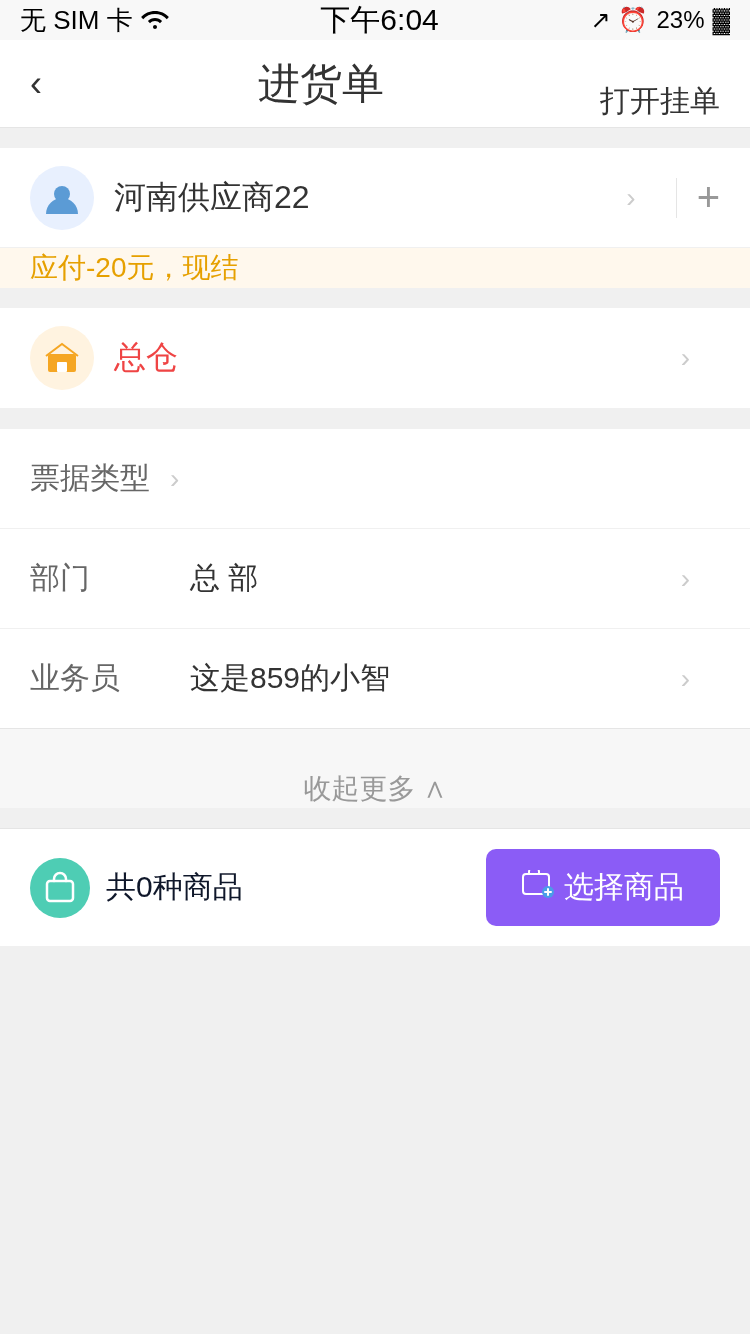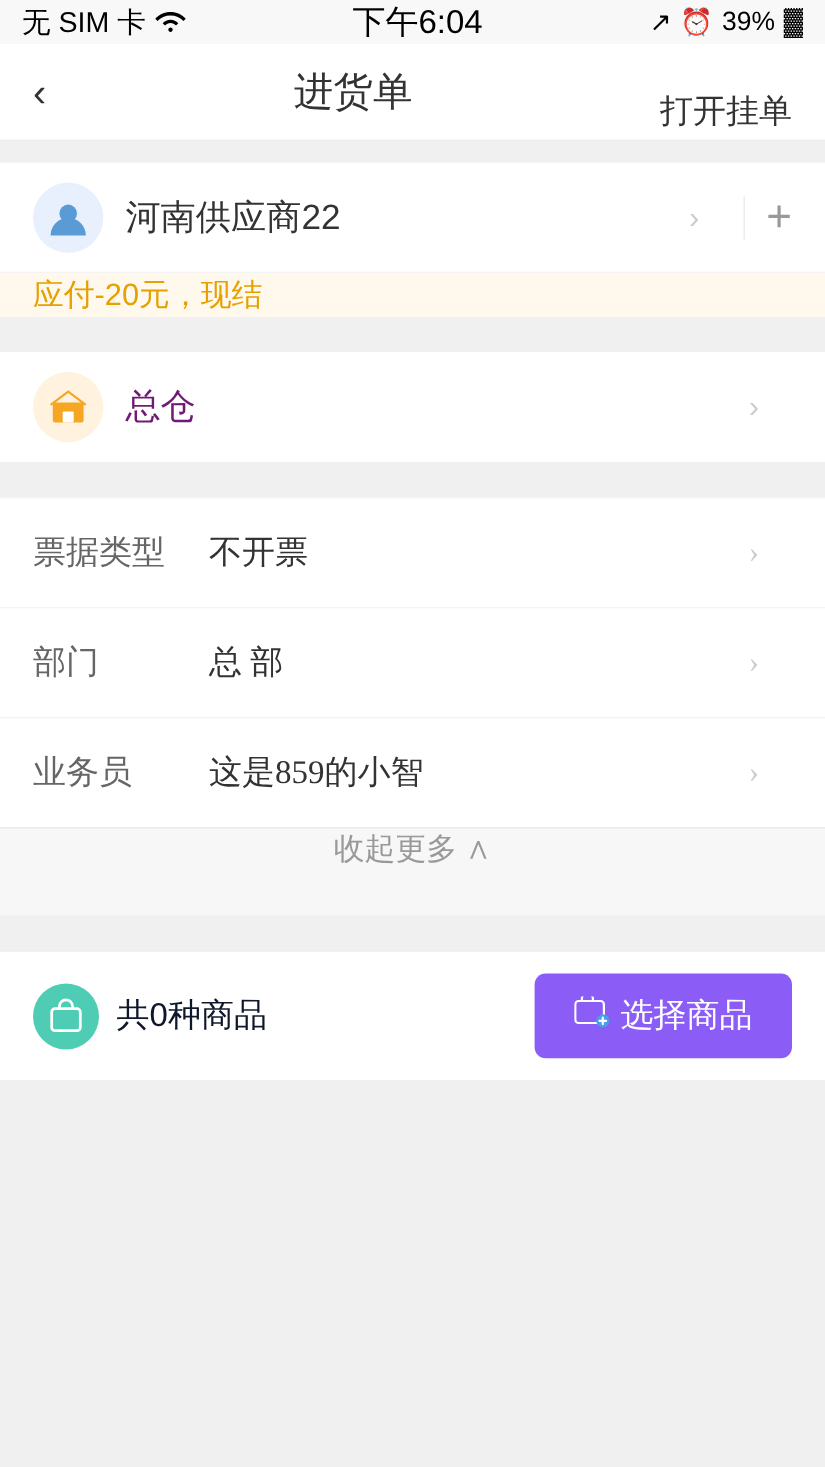--- a/index.html
+++ b/index.html
@@ -54,41 +54,41 @@
       justify-content: space-between;
       padding: 0 30px;
       border-bottom: 1px solid #e5e5e5;
     }
     .nav-back {
       font-size: 36px;
       color: #333;
       cursor: pointer;
     }
     .nav-title {
-      font-size: 36px;
+      font-size: 42px;
       font-weight: 500;
       color: #333;
     }
     .nav-action {
       font-size: 30px;
       color: #333;
       cursor: pointer;
       margin-top: 36px;
     }
 
     
     .section-divider {
       height: 20px;
       background: #f0f0f0;
     }
 
     
     .card-section {
       background: #fff;
-      margin-bottom: 12px;
+      margin-bottom: 0;
     }
 
     
     .supplier-row {
       display: flex;
       align-items: center;
       padding: 0 30px;
       height: 100px;
       border-bottom: 1px solid #f0f0f0;
     }
@@ -152,33 +152,32 @@
       background: #fff3e0;
       display: flex;
       align-items: center;
       justify-content: center;
       margin-right: 20px;
       flex-shrink: 0;
     }
     .warehouse-name {
       flex: 1;
       font-size: 32px;
-      color: #701a75;
+      color: #ef4444;
       font-family: Liberation Mono, monospace;
     }
 
     
     .form-row {
       display: flex;
       align-items: center;
       padding: 0 30px;
       height: 100px;
       background: #fff;
       border-top: 1px solid #f0f0f0;
-      font-family: Liberation Serif, serif;
     }
     .form-label {
       font-size: 30px;
       color: #666;
       width: 140px;
       flex-shrink: 0;
     }
     .form-value {
       flex: 1;
       font-size: 30px;
@@ -187,21 +186,21 @@
     }
     .form-value.placeholder {
       color: #ccc;
     }
 
     
     .collapse-row {
       background: #f7f7f7;
       height: 80px;
       display: flex;
-      align-items: flex-start;
+      align-items: flex-end;
       justify-content: center;
       border-top: 1px solid #e5e5e5;
       cursor: pointer;
     }
     .collapse-text {
       font-size: 28px;
       color: #999;
     }
 
     
@@ -262,21 +261,21 @@
         <path d="M14 18c1.1 0 2 .9 2 2s-.9 2-2 2-2-.9-2-2 .9-2 2-2z" fill="#000"></path>
         <path d="M14 11c2.8 0 5.3 1.2 7.1 3.1l-2.1 2.1C17.7 14.8 15.9 14 14 14s-3.7.8-5 2.2l-2.1-2.1C8.7 12.2 11.2 11 14 11z" fill="#000"></path>
         <path d="M14 4c5.5 0 10.4 2.3 13.9 6.1l-2.1 2.1C22.9 8.8 18.7 7 14 7S5.1 8.8 2.2 12.2L.1 10.1C3.6 6.3 8.5 4 14 4z" fill="#000"></path>
       </svg>
     </span>
   </div>
   <div class="status-center">下午6:04</div>
   <div class="status-right">
     <span>↗</span>
     <span>⏰</span>
-    <span>39%</span>
+    <span>23%</span>
     <span>▓</span>
   </div>
 </div>
 
 <div class="nav-bar">
   <span class="nav-back">‹</span>
   <span class="nav-title">进货单</span>
   <span class="nav-action">打开挂单</span>
 </div>
 
@@ -313,21 +312,20 @@
     <span class="chevron-right">›</span>
   </div>
 </div>
 
 <div class="section-divider"></div>
 
 <div class="card-section">
 
   <div class="form-row">
     <span class="form-label">票据类型</span>
-    <span class="form-value">不开票</span>
     <span class="chevron-right">›</span>
   </div>
 
   <div class="form-row">
     <span class="form-label">部门</span>
     <span class="form-value">总 部</span>
     <span class="chevron-right">›</span>
   </div>
 
   <div class="form-row">

